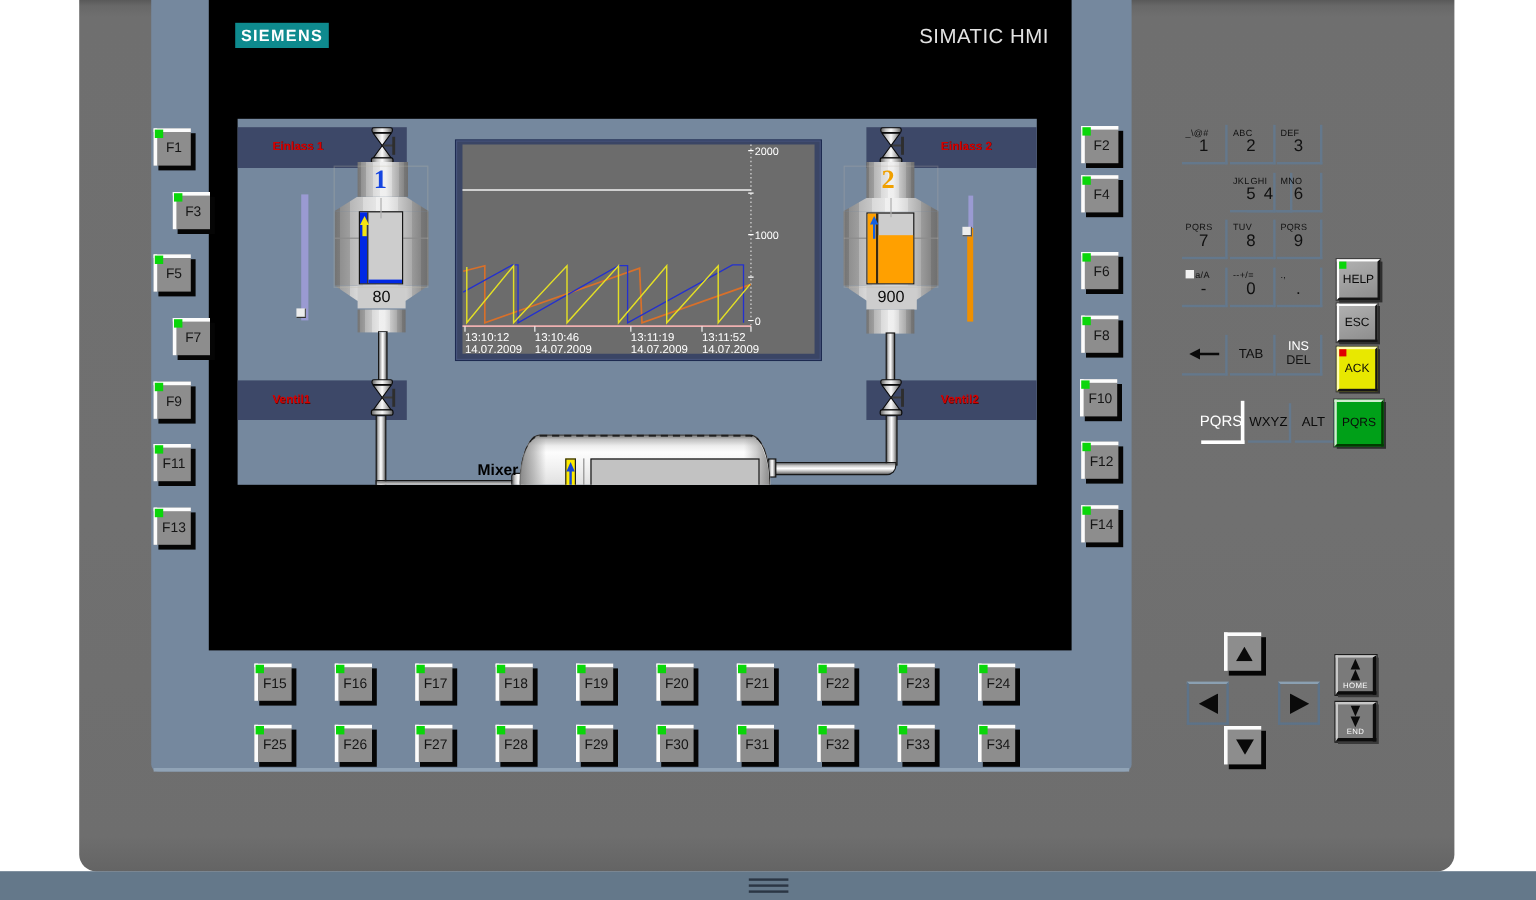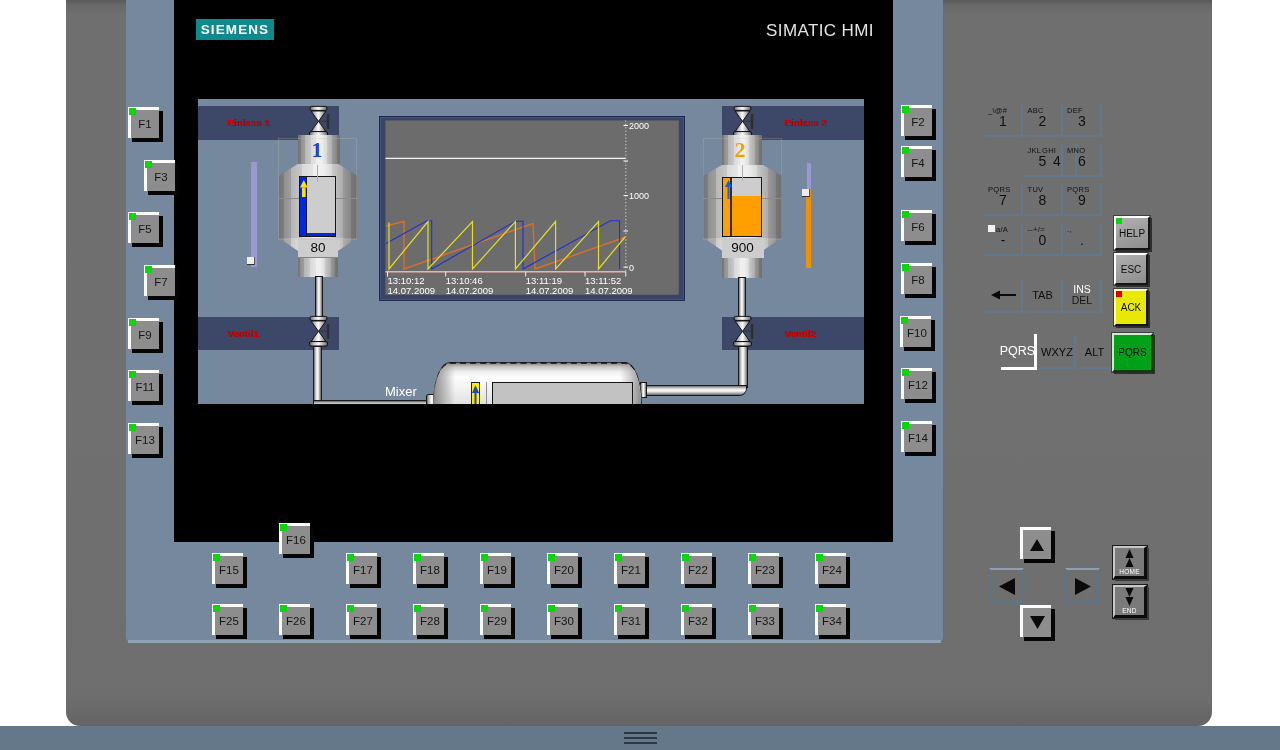--- a/index.html
+++ b/index.html
@@ -197,21 +197,21 @@
 <div class="abs" style="left:0;top:60.5px;width:139px;height:14.5px;background:#fdf200"></div>
 </div>
 <div class="abs" style="left:287.5px;top:282.5px;width:1.5px;height:77px;background:#8e8e8e"></div>
 <div class="abs" style="left:272.8px;top:282.5px;width:9.5px;height:78px;background:#ffec00;border:1px solid #222">
 <svg class="abs" style="left:-0.5px;top:2px" width="9" height="25" viewBox="0 0 9 25">
           <line x1="4.5" y1="24" x2="4.5" y2="6" stroke="#1545d8" stroke-width="2"></line>
           <polygon points="4.5,0 1,8 8,8" fill="#1545d8"></polygon>
         </svg>
 </div>
 <div class="abs" style="left:245px;top:303px;width:30px;text-align:center;color:#f8e400;font-weight:bold;font-size:30px;font-family:Liberation Serif,serif">3</div>
-<div class="abs" style="left:187px;top:284.7px;color:#ffffff;font-weight:normal;font-size:13px">Mixer</div>
+<div class="abs" style="left:200px;top:284.7px;color:#000000;font-weight:bold;font-size:13px">Mixer</div>
 <div class="pipeh" style="left:445.2px;top:334.6px;width:84px;height:9.8px"></div>
 <svg class="abs" style="left:529px;top:325.5px" width="62" height="25" viewBox="0 0 62 25">
 <rect x="14.6" y="1.6" width="14.6" height="3" fill="#e80000" stroke="#111" stroke-width="0.8"></rect>
 <rect x="20.6" y="4.5" width="1.8" height="9.5" fill="#333"></rect>
 <rect x="41" y="9.7" width="18" height="10.8" fill="url(#mv)" stroke="#111" stroke-width="1"></rect>
 <rect x="55" y="10.2" width="3.5" height="9.8" fill="#ededed"></rect>
 <rect x="0.8" y="7.2" width="10.2" height="16.4" rx="2" fill="url(#mv)" stroke="#0a0a0a" stroke-width="1.2"></rect>
 <line x1="7.8" y1="7.5" x2="7.8" y2="23.4" stroke="#222" stroke-width="1.4"></line>
 <polygon points="11,9.6 11,21 21.6,15.2" fill="url(#mv)" stroke="#0a0a0a" stroke-width="1"></polygon>
 <polygon points="31.6,9.6 31.6,21 21.8,15.2" fill="url(#mv)" stroke="#0a0a0a" stroke-width="1"></polygon>
@@ -250,21 +250,21 @@
 <div class="fkey" style="left:128px;top:370px"><i></i>F11</div>
 <div class="fkey" style="left:128px;top:423px"><i></i>F13</div>
 <div class="fkey" style="left:901px;top:105px"><i></i>F2</div>
 <div class="fkey" style="left:901px;top:146px"><i></i>F4</div>
 <div class="fkey" style="left:901px;top:210px"><i></i>F6</div>
 <div class="fkey" style="left:901px;top:263px"><i></i>F8</div>
 <div class="fkey" style="left:900px;top:316px"><i></i>F10</div>
 <div class="fkey" style="left:901px;top:368px"><i></i>F12</div>
 <div class="fkey" style="left:901px;top:421px"><i></i>F14</div>
 <div class="fkey" style="left:212px;top:553px"><i></i>F15</div>
-<div class="fkey" style="left:279px;top:523px"><i></i>F16</div>
+<div class="fkey" style="left:279px;top:553px"><i></i>F16</div>
 <div class="fkey" style="left:346px;top:553px"><i></i>F17</div>
 <div class="fkey" style="left:413px;top:553px"><i></i>F18</div>
 <div class="fkey" style="left:480px;top:553px"><i></i>F19</div>
 <div class="fkey" style="left:547px;top:553px"><i></i>F20</div>
 <div class="fkey" style="left:614px;top:553px"><i></i>F21</div>
 <div class="fkey" style="left:681px;top:553px"><i></i>F22</div>
 <div class="fkey" style="left:748px;top:553px"><i></i>F23</div>
 <div class="fkey" style="left:815px;top:553px"><i></i>F24</div>
 <div class="fkey" style="left:212px;top:604px"><i></i>F25</div>
 <div class="fkey" style="left:279px;top:604px"><i></i>F26</div>

